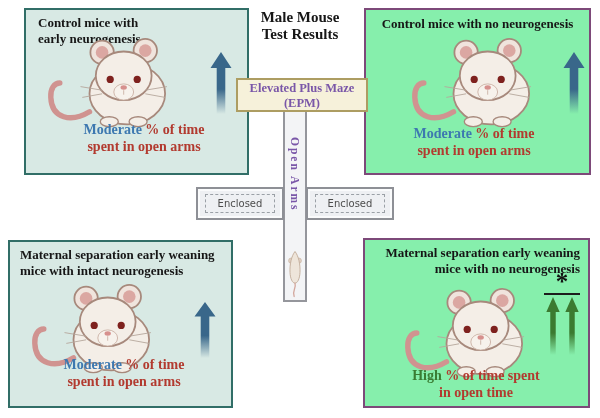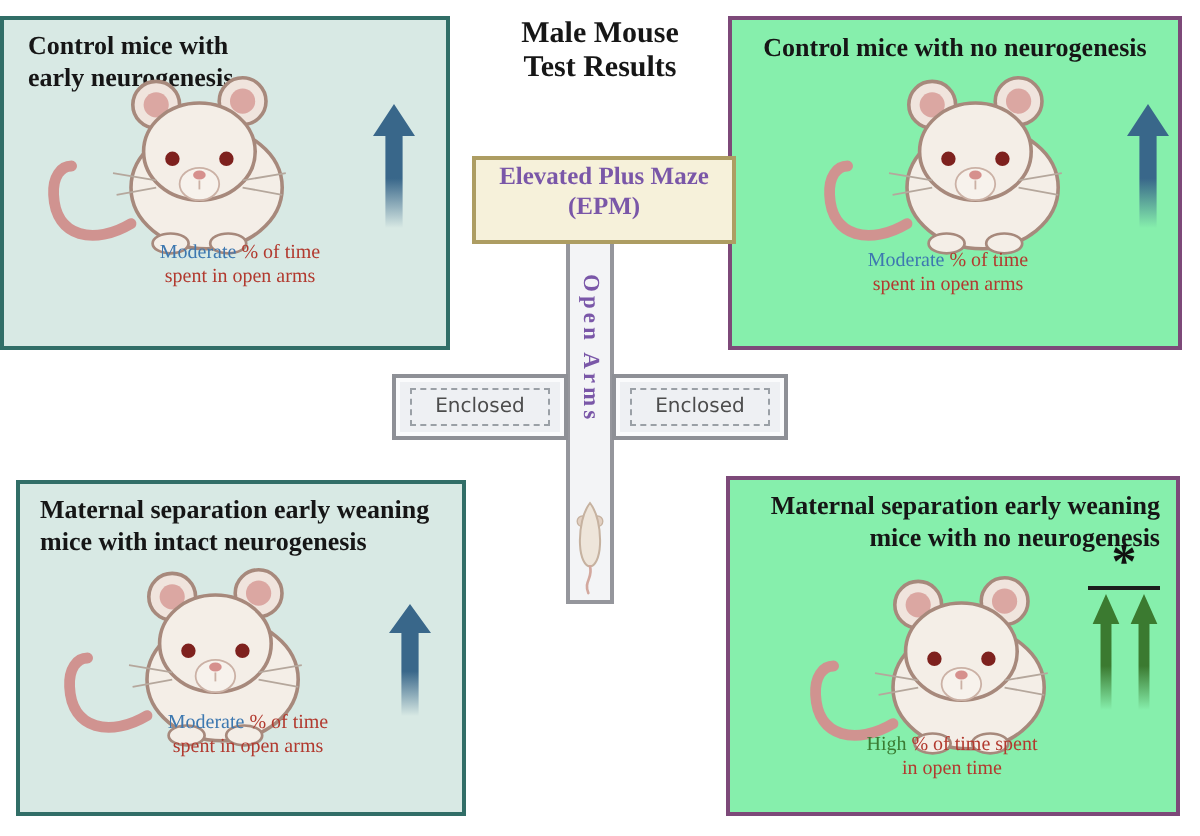--- a/index.html
+++ b/index.html
@@ -1,55 +1,55 @@
 <!DOCTYPE html>
 <html><head>
 <meta charset="utf-8">
 <style>
   html,body{margin:0;padding:0;background:#ffffff;}
   #stage{position:relative;width:600px;height:418px;background:#ffffff;overflow:hidden;
          font-family:"Liberation Serif","DejaVu Serif",serif;}
   .panel{position:absolute;box-sizing:border-box;}
   .panel.teal{background:#d8e9e4;border:2px solid #316e67;}
   .panel.pink{background:#86efac;border:2px solid #7d4979;}
-  #panel-tl{left:0;top:8px;width:225px;height:167px;}
+  #panel-tl{left:24px;top:8px;width:225px;height:167px;}
   #panel-tr{left:364px;top:8px;width:227px;height:167px;}
   #panel-bl{left:8px;top:240px;width:225px;height:168px;}
   #panel-br{left:363px;top:238px;width:227px;height:170px;}
   .hdr{position:absolute;font-weight:bold;font-size:13px;line-height:1.2;color:#161616;}
   #panel-tl .hdr{left:12px;top:5px;text-align:left;}
   #panel-tr .hdr{left:0;right:0;top:6px;text-align:center;}
   #panel-bl .hdr{left:10px;top:5px;text-align:left;}
   #panel-br .hdr{left:10px;right:8px;top:5px;text-align:right;}
   .mouse{position:absolute;}
   #panel-tl .mouse{left:10px;top:28px;width:152px;height:90px;}
   #panel-tr .mouse{left:34px;top:28px;width:152px;height:90px;}
   #panel-bl .mouse{left:10px;top:42px;width:152px;height:90px;}
   #panel-br .mouse{left:28px;top:48px;width:152px;height:90px;}
   .arrow-single{position:absolute;}
   #panel-tl .arrow-single{left:184px;top:42px;}
   #panel-tr .arrow-single{left:197px;top:42px;}
   #panel-bl .arrow-single{left:184px;top:60px;}
-  .result{position:absolute;text-align:center;font-weight:normal;font-size:10px;line-height:1.22;color:#b23a2f;}
+  .result{position:absolute;text-align:center;font-weight:bold;font-size:14px;line-height:1.22;color:#b23a2f;}
   .result .level-moderate{color:#3d78b0;}
   .result .level-high{color:#3a7c33;}
   #panel-tl .result{left:18px;top:111px;width:200px;}
   #panel-tr .result{left:8px;top:115px;width:200px;}
   #panel-bl .result{left:15px;top:114px;width:198px;}
   #panel-br .result{left:15px;top:127px;width:192px;}
   
   #sig-group{position:absolute;left:174px;top:32px;width:46px;text-align:center;}
   #sig-star{font-size:25px;font-weight:bold;line-height:20px;height:20px;color:#111;}
   #sig-line{width:36px;border-top:2px solid #1c1c1c;margin:1px auto 0 auto;}
   #sig-arrows{display:flex;gap:5px;justify-content:center;margin-top:2px;}
   
   #title{position:absolute;left:231px;top:9px;width:138px;text-align:center;
          font-weight:bold;font-size:15px;line-height:1.15;color:#161616;}
   
-  #epm-box{position:absolute;left:236px;top:78px;width:132px;height:44px;box-sizing:border-box;
+  #epm-box{position:absolute;left:236px;top:78px;width:132px;height:34px;box-sizing:border-box;
            background:#f6f1da;border:2.5px solid #ad9d62;z-index:3;
            text-align:center;font-weight:bold;font-size:12.5px;line-height:1.2;
            color:#7a57a8;padding-top:1px;}
   
   #maze-varm{position:absolute;left:283px;top:109px;width:24px;height:193px;box-sizing:border-box;
              background:#f3f4f6;border:2px solid #95969c;z-index:1;}
   .harm{position:absolute;top:187px;width:88px;height:33px;box-sizing:border-box;
         background:#eef0f3;border:2px solid #8e9096;z-index:2;
         box-shadow:inset 0 0 0 2px #fafbfc;}
   #harm-left{left:196px;}

